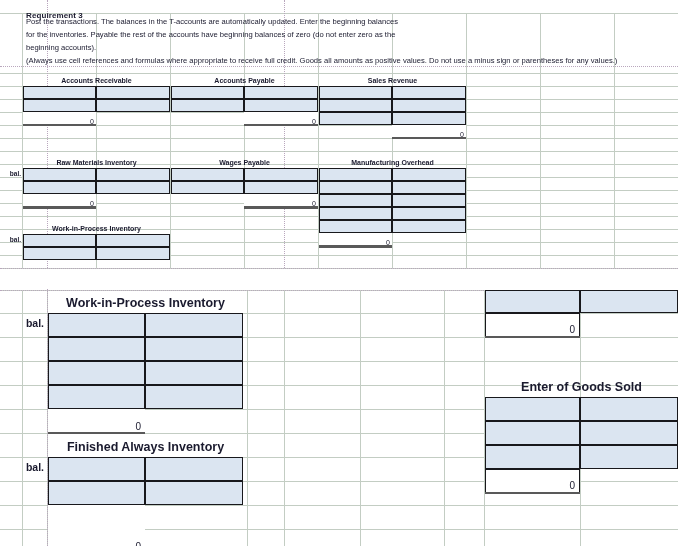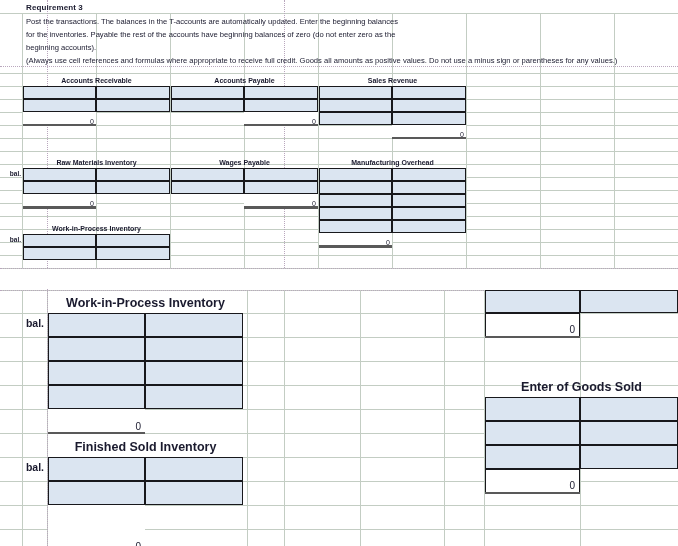--- a/index.html
+++ b/index.html
@@ -121,21 +121,21 @@
 
   <div class="pagebreak-v" style="left:47px;height:546px"></div>
   <div class="pagebreak-v" style="left:284px;height:288px"></div>
   <div class="pagebreak-h" style="top:66px"></div>
   <div class="pagebreak-h" style="top:268px"></div>
   <div class="pagebreak-h" style="top:290px"></div>
 
   <div class="whiteband" style="left:0;top:269px;width:678px;height:20px"></div>
 </div>
 
-<div class="req-title" style="left:26px;top:3px;">Requirement 3</div>
+<div class="req-title" style="left:26px;top:11px;">Requirement 3</div>
 <div class="instr" style="left:26px;top:17px;">Post the transactions. The balances in the T-accounts are automatically updated. Enter the beginning balances</div>
 <div class="instr" style="left:26px;top:30px;">for the inventories. Payable the rest of the accounts have beginning balances of zero (do not enter zero as the</div>
 <div class="instr" style="left:26px;top:43px;">beginning accounts).</div>
 <div class="instr" style="left:26px;top:56px;">(Always use cell references and formulas where appropriate to receive full credit. Goods all amounts as positive values. Do not use a minus sign or parentheses for any values.)</div>
 
 <div class="tacct sm" style="left:23px;top:86px;width:147px;">
   <div class="title">Accounts Receivable</div>
   <div class="cell" style="left:0;top:0;width:73px;height:13px"></div>
   <div class="cell" style="left:73px;top:0;width:74px;height:13px"></div>
   <div class="cell" style="left:0;top:13px;width:73px;height:13px"></div>
@@ -235,21 +235,21 @@
   <div class="cell" style="left:97px;top:48px;width:98px;height:24px"></div>
   <div class="cell" style="left:0;top:72px;width:97px;height:24px"></div>
   <div class="cell" style="left:97px;top:72px;width:98px;height:24px"></div>
   <div class="total" style="left:0;top:96px;width:97px;height:24px;border:none">
     <span class="v">0</span>
   </div>
   <div class="rule" style="left:0;top:119px;width:97px;height:2px"></div>
 </div>
 
 <div class="tacct lg" style="left:48px;top:457px;width:195px;">
-  <div class="title">Finished Sold Inventory</div>
+  <div class="title">Finished Always Inventory</div>
   <div class="ballabel" style="left:-40px;top:4px;width:36px;">bal.</div>
   <div class="cell" style="left:0;top:0;width:97px;height:24px"></div>
   <div class="cell" style="left:97px;top:0;width:98px;height:24px"></div>
   <div class="cell" style="left:0;top:24px;width:97px;height:24px"></div>
   <div class="cell" style="left:97px;top:24px;width:98px;height:24px"></div>
   <div class="total" style="left:0;top:48px;width:97px;height:48px;border:none">
     <span class="v">0</span>
   </div>
 
 </div>

